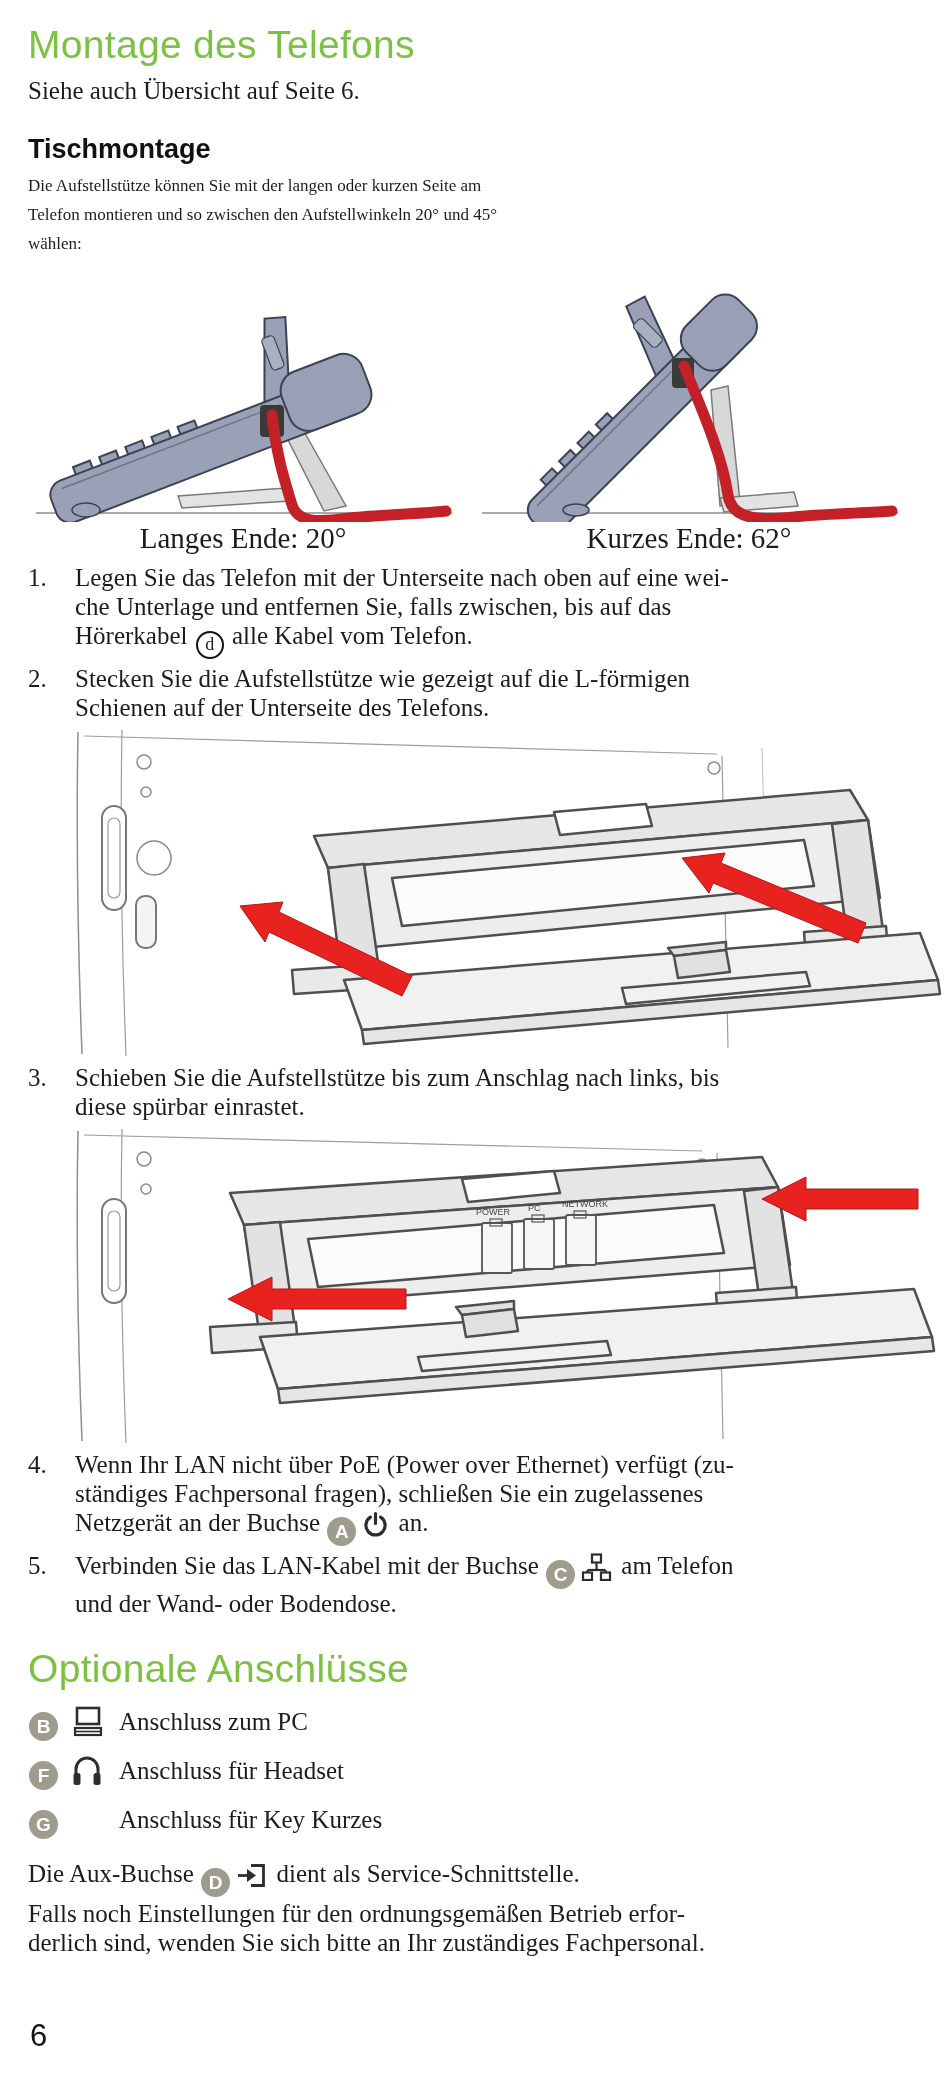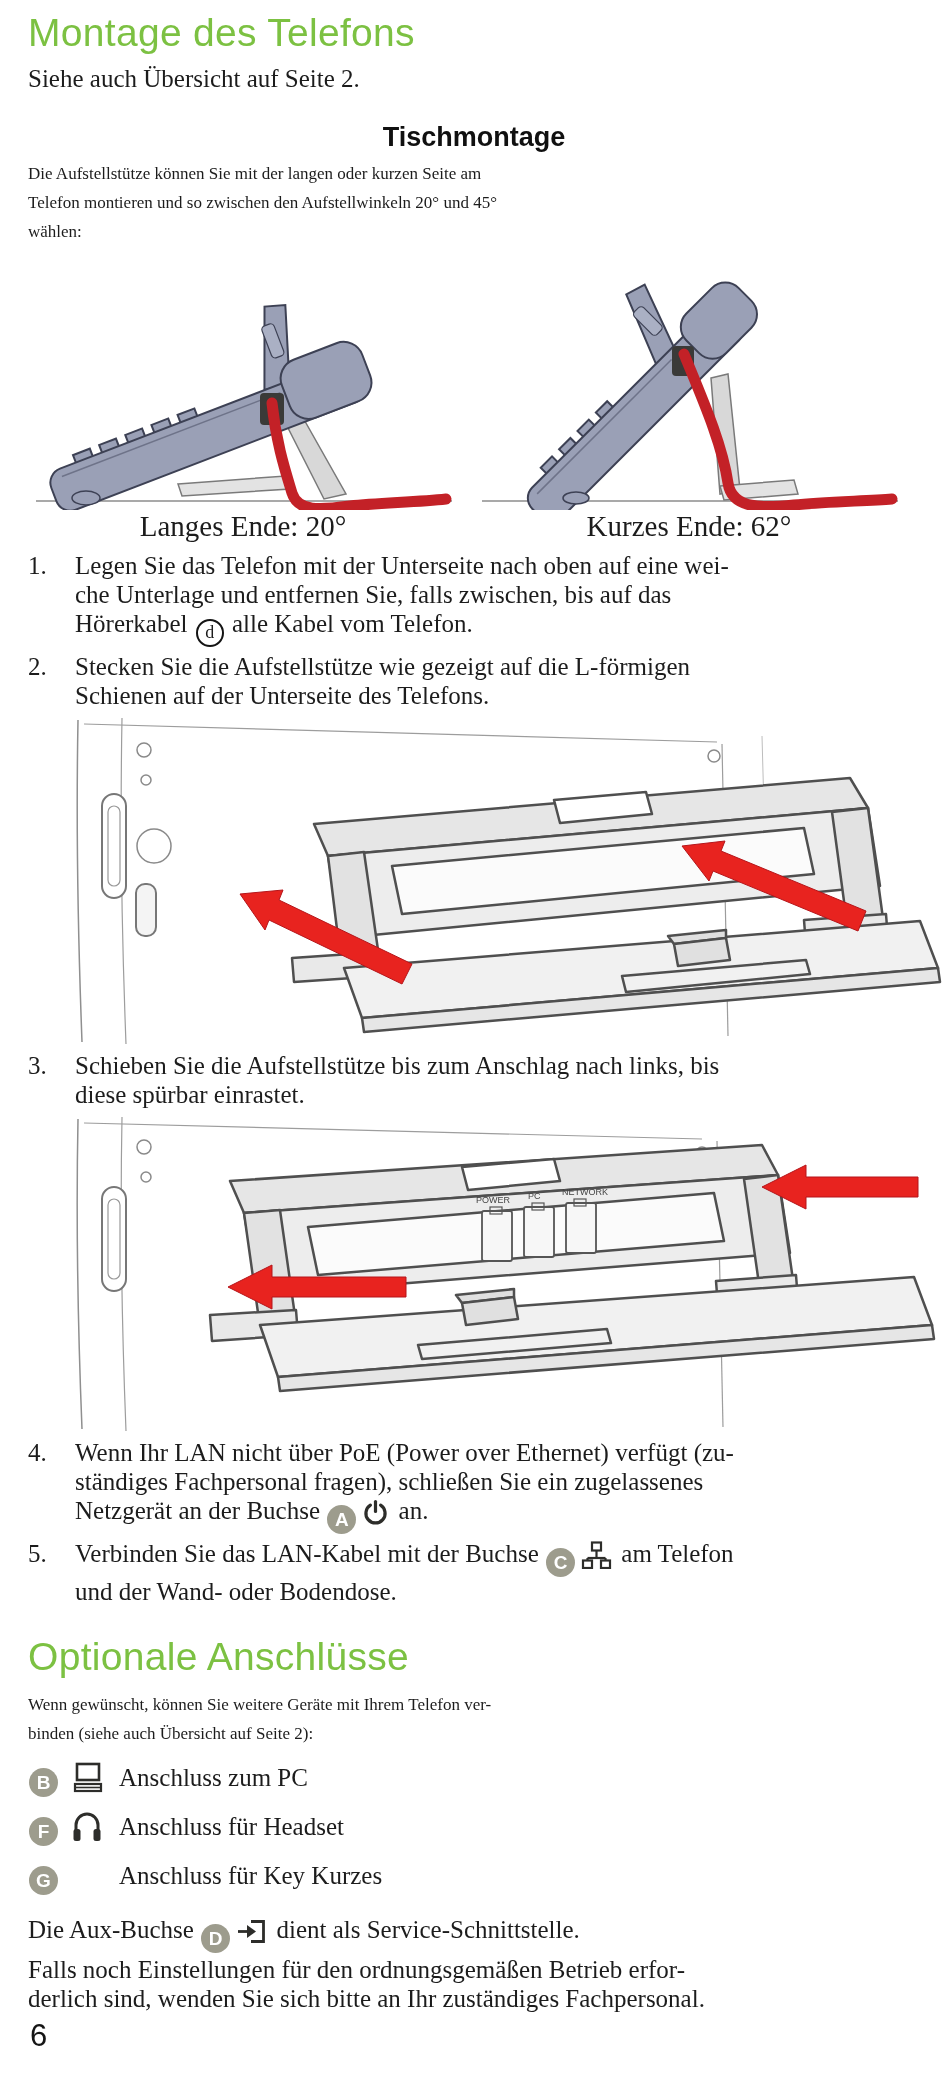--- a/index.html
+++ b/index.html
@@ -6,29 +6,29 @@
     --green:#7cc142;
     --badge:#9d9c8d;
     --ink:#1c1c1c;
     --arrow:#e8231f;
   }
   html,body{margin:0;padding:0;}
   body{
     width:950px;height:2093px;background:#ffffff;overflow:hidden;position:relative;
     font-family:"Liberation Serif", serif;color:var(--ink);
   }
-  .content{padding:10px 30px 0 28px;}
+  .content{padding:22px 30px 0 28px;}
   .h-green{
     font-family:"Liberation Sans", sans-serif;font-weight:400;color:var(--green);
     font-size:39px;line-height:46px;margin:0;letter-spacing:0.3px;
   }
   .subtitle{font-size:25px;line-height:30px;margin:8px 0 0 0;}
   .h-sub{
     font-family:"Liberation Sans", sans-serif;font-weight:700;font-size:27px;
-    margin:28px 0 6px 0;color:#101010;text-align:center;
+    margin:28px 0 6px 0;color:#101010;
   }
   .body-p{font-size:17px;line-height:29px;margin:2px 0 0 0;white-space:pre-line;}
   .figures{display:flex;gap:16px;margin:12px 0 2px 0;}
   .figure{width:430px;}
   .figure svg{display:block;}
   .figcaption{text-align:center;font-size:29px;margin-top:0;}
   .steps{margin-top:8px;}
   .step{display:flex;font-size:25px;line-height:29px;margin-top:5px;}
   .step-num{width:47px;flex:none;}
   .step-text{flex:1;white-space:pre-line;}
@@ -58,21 +58,21 @@
     font-family:"Liberation Sans", sans-serif;font-size:31px;color:#151515;
   }
   .ico-stroke{stroke:#2d2d2a;fill:none;}
 </style>
 </head>
 <body>
 
 <div class="content">
 
   <h1 class="h-green">Montage des Telefons</h1>
-  <p class="subtitle">Siehe auch Übersicht auf Seite 2.</p>
+  <p class="subtitle">Siehe auch Übersicht auf Seite 6.</p>
 
   <h2 class="h-sub">Tischmontage</h2>
   <p class="body-p">Die Aufstellstütze können Sie mit der langen oder kurzen Seite am
 Telefon montieren und so zwischen den Aufstellwinkeln 20° und 45°
 wählen:</p>
 
   <div class="figures">
     <div class="figure">
       <svg width="430" height="252" viewBox="0 0 430 252">
         <line x1="8" y1="243" x2="424" y2="243" stroke="#a9a9a9" stroke-width="2"></line>
@@ -248,22 +248,20 @@
               <rect x="2" y="19.5" width="9" height="7.5" fill="none" stroke="#2d2d2a" stroke-width="2.2"></rect>
               <rect x="20" y="19.5" width="9" height="7.5" fill="none" stroke="#2d2d2a" stroke-width="2.2"></rect>
             </svg></span><span> am Telefon
 und der Wand- oder Bodendose.</span></div>
     </div>
 
   </div>
 
   <div class="sect2">
     <h1 class="h-green">Optionale Anschlüsse</h1>
-    <p class="body-p" style="margin-top:10px;">Wenn gewünscht, können Sie weitere Geräte mit Ihrem Telefon ver-
-binden (siehe auch Übersicht auf Seite 2):</p>
 
     <div class="conn-row">
       <span class="conn-badge-cell"><span class="badge">B</span></span>
       <span class="conn-icon-cell">
           <svg width="34" height="32" viewBox="0 0 34 32">
             <rect x="6" y="2" width="22" height="16" fill="none" stroke="#2d2d2a" stroke-width="2.6"></rect>
             <rect x="4" y="22" width="26" height="7" fill="none" stroke="#2d2d2a" stroke-width="2.2"></rect>
             <line x1="4" y1="25.5" x2="30" y2="25.5" stroke="#2d2d2a" stroke-width="1.6"></line>
           </svg>
         </span>

